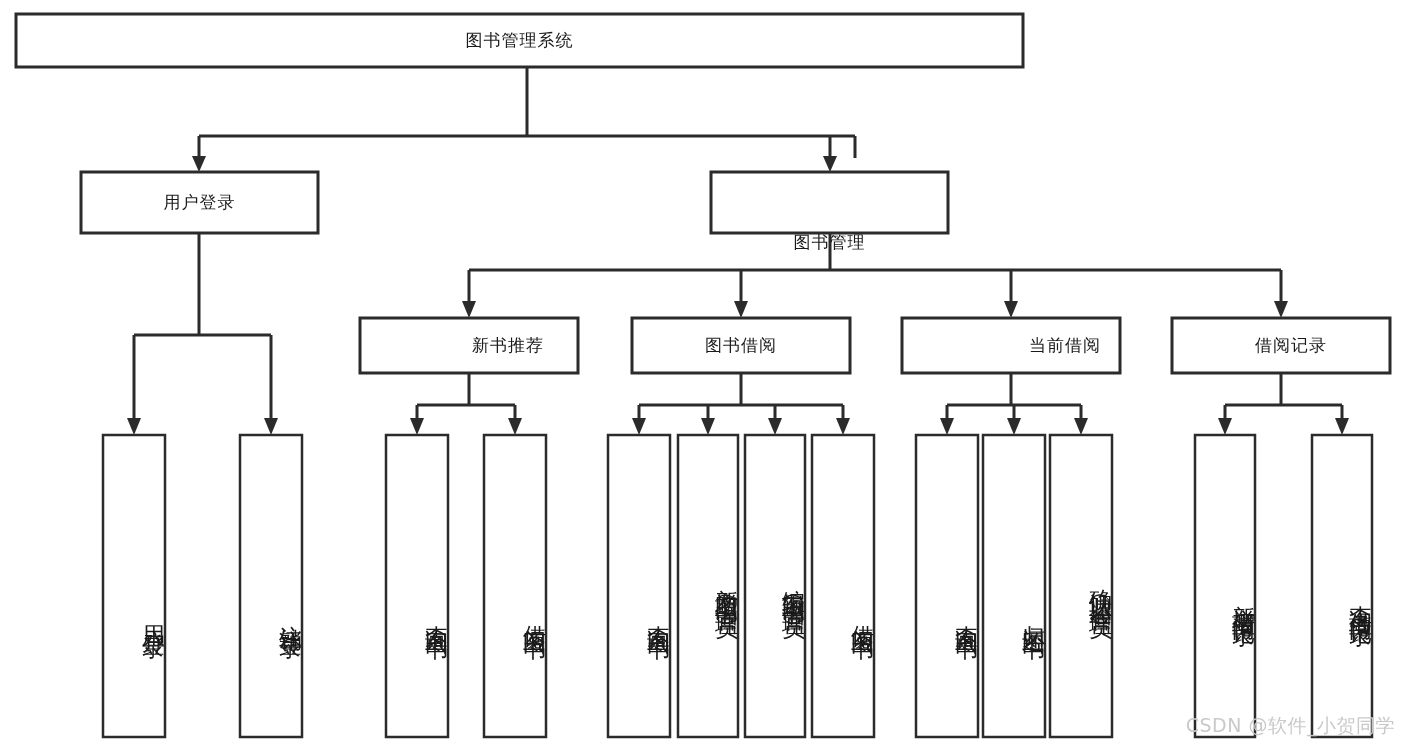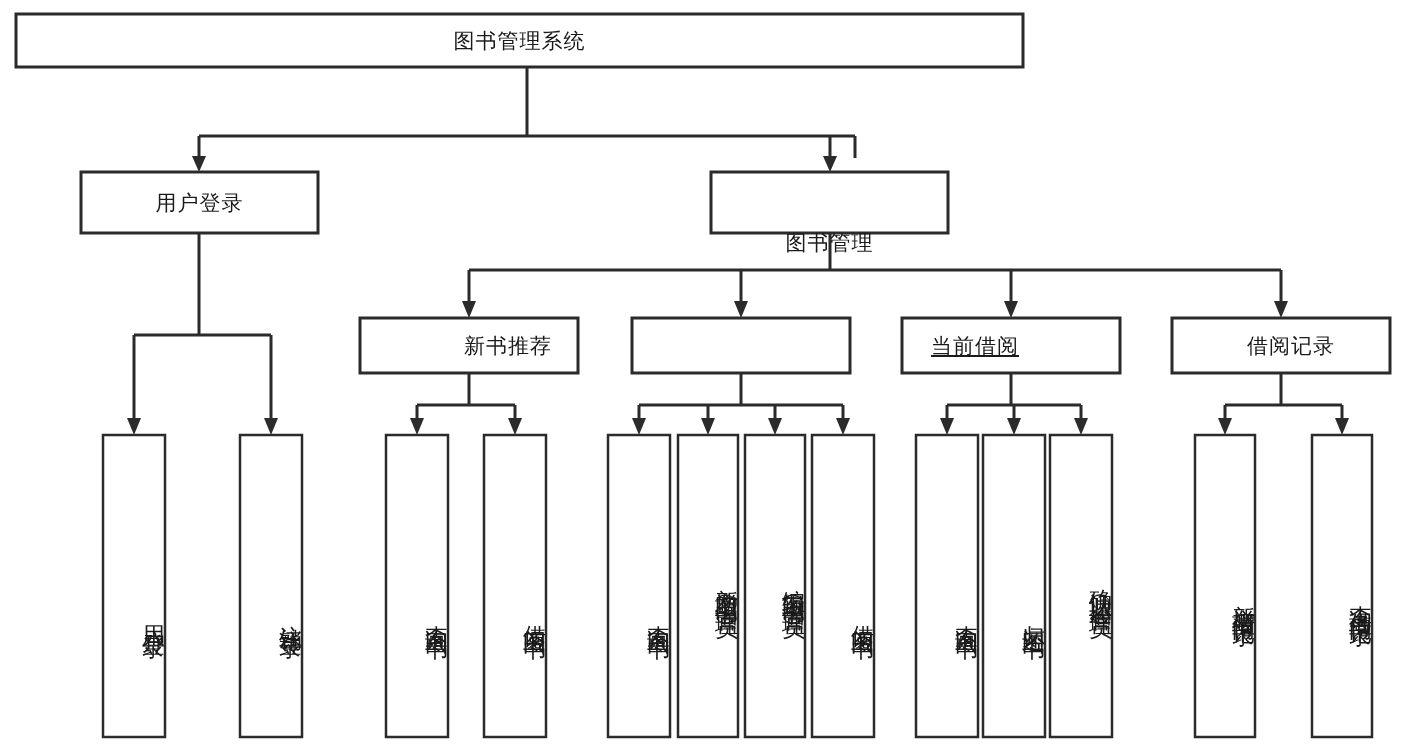--- a/index.html
+++ b/index.html
@@ -44,21 +44,21 @@
   }
   .arrow-head {
     fill: #2b2b2b;
   }
   .node-label-h {
     position: absolute;
     display: flex;
     align-items: center;
     justify-content: center;
     color: #1a1a1a;
-    font-size: 21px;
+    font-size: 17px;
     letter-spacing: 1px;
     white-space: nowrap;
     pointer-events: none;
     text-align: right;
   }
   .node-label-v {
     position: absolute;
     display: flex;
     align-items: flex-start;
     justify-content: center;
@@ -198,22 +198,23 @@
   </svg>
 
   <div class="node-label-h" style="left:16px; top:14px; width:1007px; height:53px;">图书管理系统</div>
 
   <div class="node-label-h" style="left:81px; top:172px; width:237px; height:61px;">用户登录</div>
 
   <div class="node-label-h" style="left:711px; top:172px; width:237px; height:61px;margin-top:40px;">图书管理</div>
 
   <div class="node-label-h" style="left:360px; top:318px; width:218px; height:55px;margin-left:39px;">新书推荐</div>
 
-
-  <div class="node-label-h" style="left:852px; top:318px; width:246px; height:55px;text-decoration:underline;">当前借阅</div>
+  <div class="node-label-h" style="left:632px; top:318px; width:218px; height:55px;">图书借阅</div>
+
+  <div class="node-label-h" style="left:942px; top:318px; width:246px; height:55px;">当前借阅</div>
 
   <div class="node-label-h" style="left:1172px; top:318px; width:238px; height:55px;">借阅记录</div>
 
   <div class="node-label-v" style="left:103px; top:500px; width:62px; height:230px;">用户登录</div>
 
   <div class="node-label-v" style="left:240px; top:500px; width:62px; height:230px;">注销登录</div>
 
   <div class="node-label-v" style="left:386px; top:500px; width:62px; height:230px;">查询图书</div>
 
   <div class="node-label-v" style="left:484px; top:500px; width:62px; height:230px;">借阅图书</div>
@@ -229,14 +230,15 @@
   <div class="node-label-v" style="left:916px; top:500px; width:62px; height:230px;">查询图书</div>
 
   <div class="node-label-v" style="left:983px; top:500px; width:62px; height:230px;">归还图书</div>
 
   <div class="node-label-v" style="left:1050px; top:444px; width:62px; height:290px;">确认归还（管理员）</div>
 
   <div class="node-label-v" style="left:1195px; top:468px; width:60px; height:262px;">新增借阅记录</div>
 
   <div class="node-label-v" style="left:1312px; top:468px; width:60px; height:262px;">查询借阅记录</div>
 
+  <div class="watermark">CSDN @软件_小贺同学</div>
 
 </div>
 
 </body></html>

